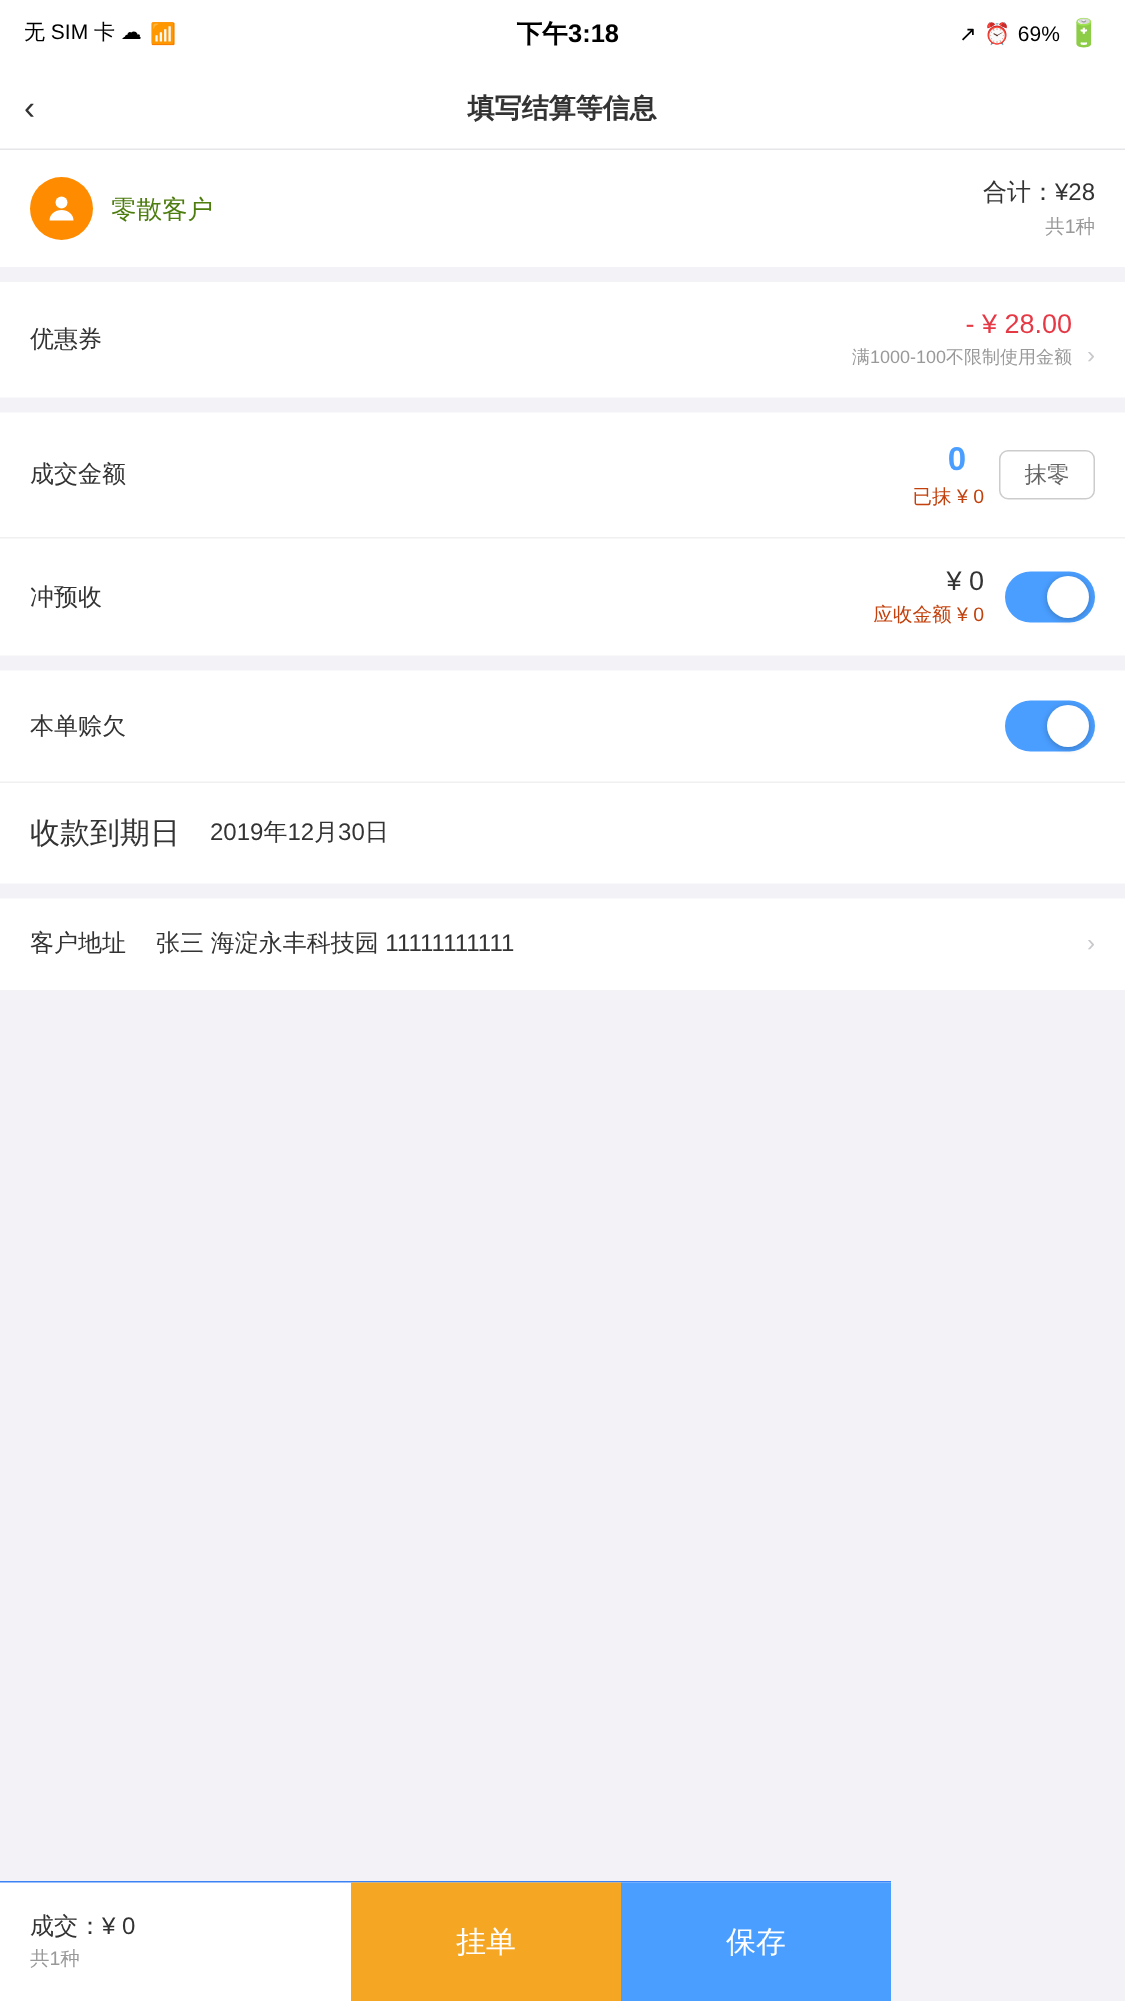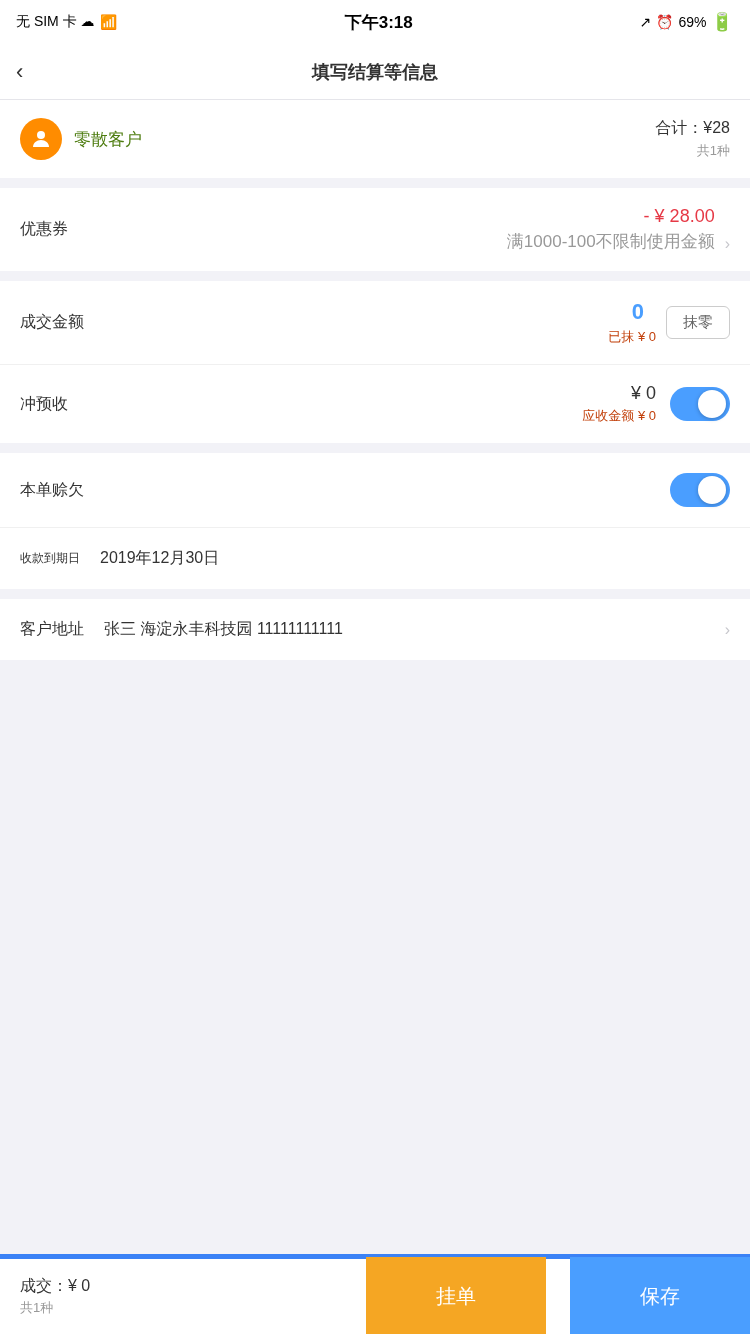--- a/index.html
+++ b/index.html
@@ -121,21 +121,21 @@
       display: flex;
       align-items: flex-end;
       gap: 10px;
     }
     .row-value-red {
       font-size: 18px;
       color: #e63946;
       font-weight: 500;
     }
     .row-sub {
-      font-size: 17px;
+      font-size: 12px;
       color: #999;
       margin-top: 3px;
       text-align: right;
     }
     .row-right-col {
       text-align: right;
     }
     .chevron {
       color: #c7c7cc;
       font-size: 16px;
@@ -210,21 +210,21 @@
     }
 
     
     .date-row {
       display: flex;
       align-items: center;
       padding: 20px 20px;
       border-top: 1px solid #f0f0f0;
     }
     .date-label {
-      font-size: 12px;
+      font-size: 20px;
       color: #333;
       margin-right: 20px;
     }
     .date-value {
       font-size: 16px;
       color: #333;
     }
 
     
     .section-header {
@@ -262,27 +262,26 @@
       font-size: 16px;
       color: #333;
       flex: 1;
     }
 
     
     .bottom-bar {
       position: fixed;
       bottom: 0;
       left: 0;
-      width: 750px;
+      width: 594px;
       height: 80px;
       background: #fff;
       display: flex;
       align-items: center;
-      border-top: 5px solid #3b82f6;
-      gap: 24px;
+      border-top: 1px solid #3b82f6;
     }
     .bottom-info {
       flex: 1;
       padding: 0 20px;
     }
     .bottom-deal {
       font-size: 16px;
       color: #333;
     }
     .bottom-count {

